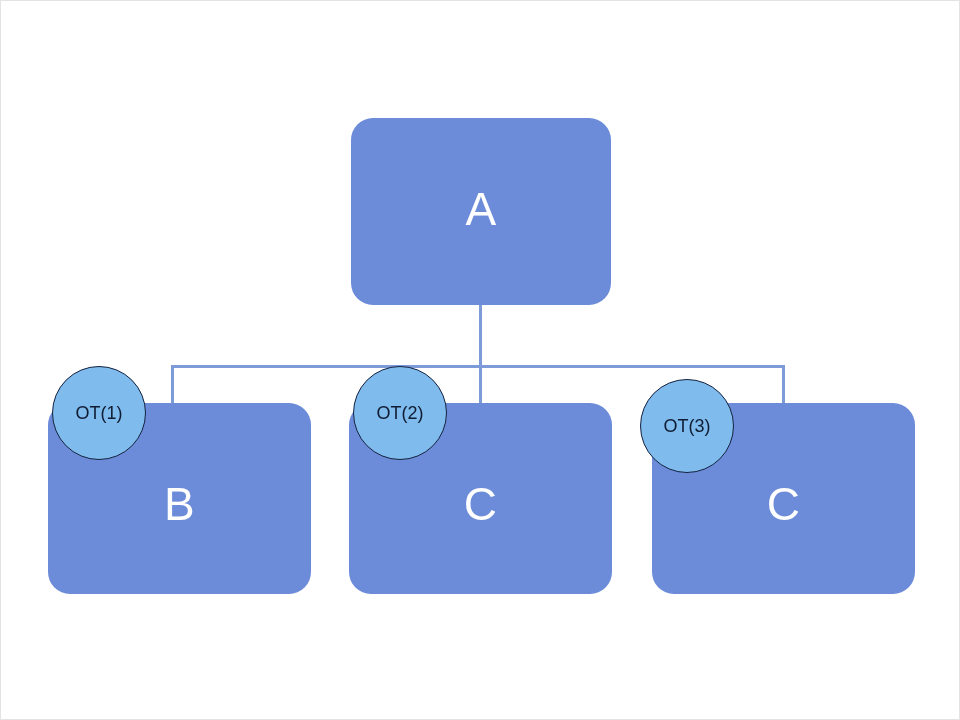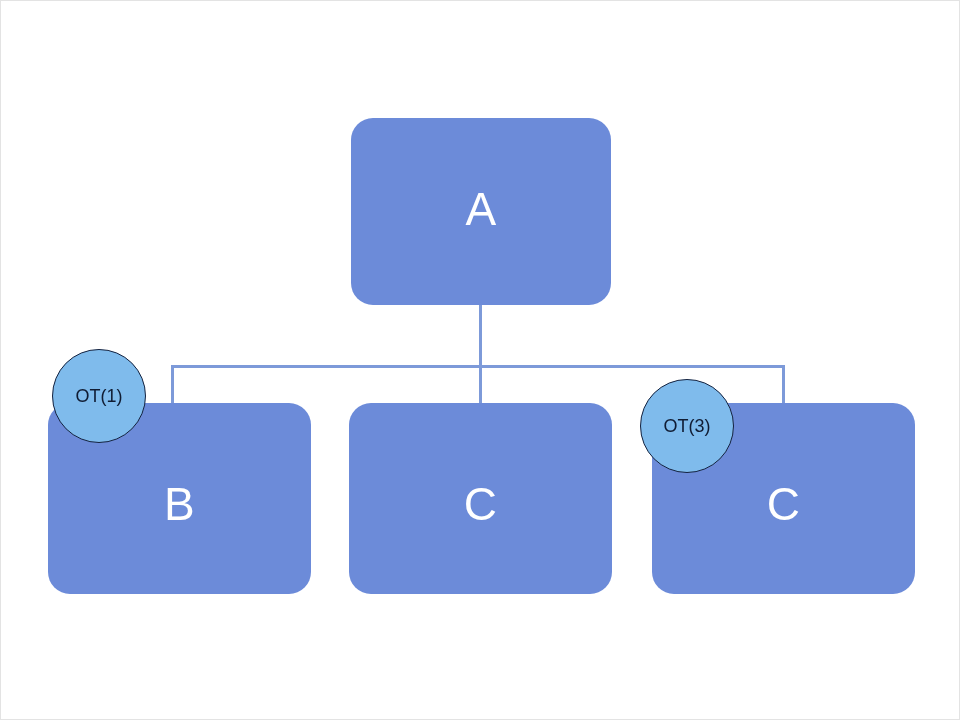--- a/index.html
+++ b/index.html
@@ -97,22 +97,25 @@
   </div>
 
   <div class="node node-child" style="left:348px; top:402px; width:263px; height:191px;">
     <div class="node-label">C</div>
   </div>
 
   <div class="node node-child" style="left:651px; top:402px; width:263px; height:191px;">
     <div class="node-label">C</div>
   </div>
 
-  <div class="ot-circle" style="left:51px; top:348px;">
+  <div class="ot-circle" style="left:51px; top:365px;">
     <span class="ot-label">OT(1)</span>
   </div>
 
+  <div class="ot-circle" style="left:352px; top:365px;">
+    <span class="ot-label">OT(2)</span>
+  </div>
 
   <div class="ot-circle" style="left:639px; top:378px;">
     <span class="ot-label">OT(3)</span>
   </div>
 
 </div>
 
 </body></html>

